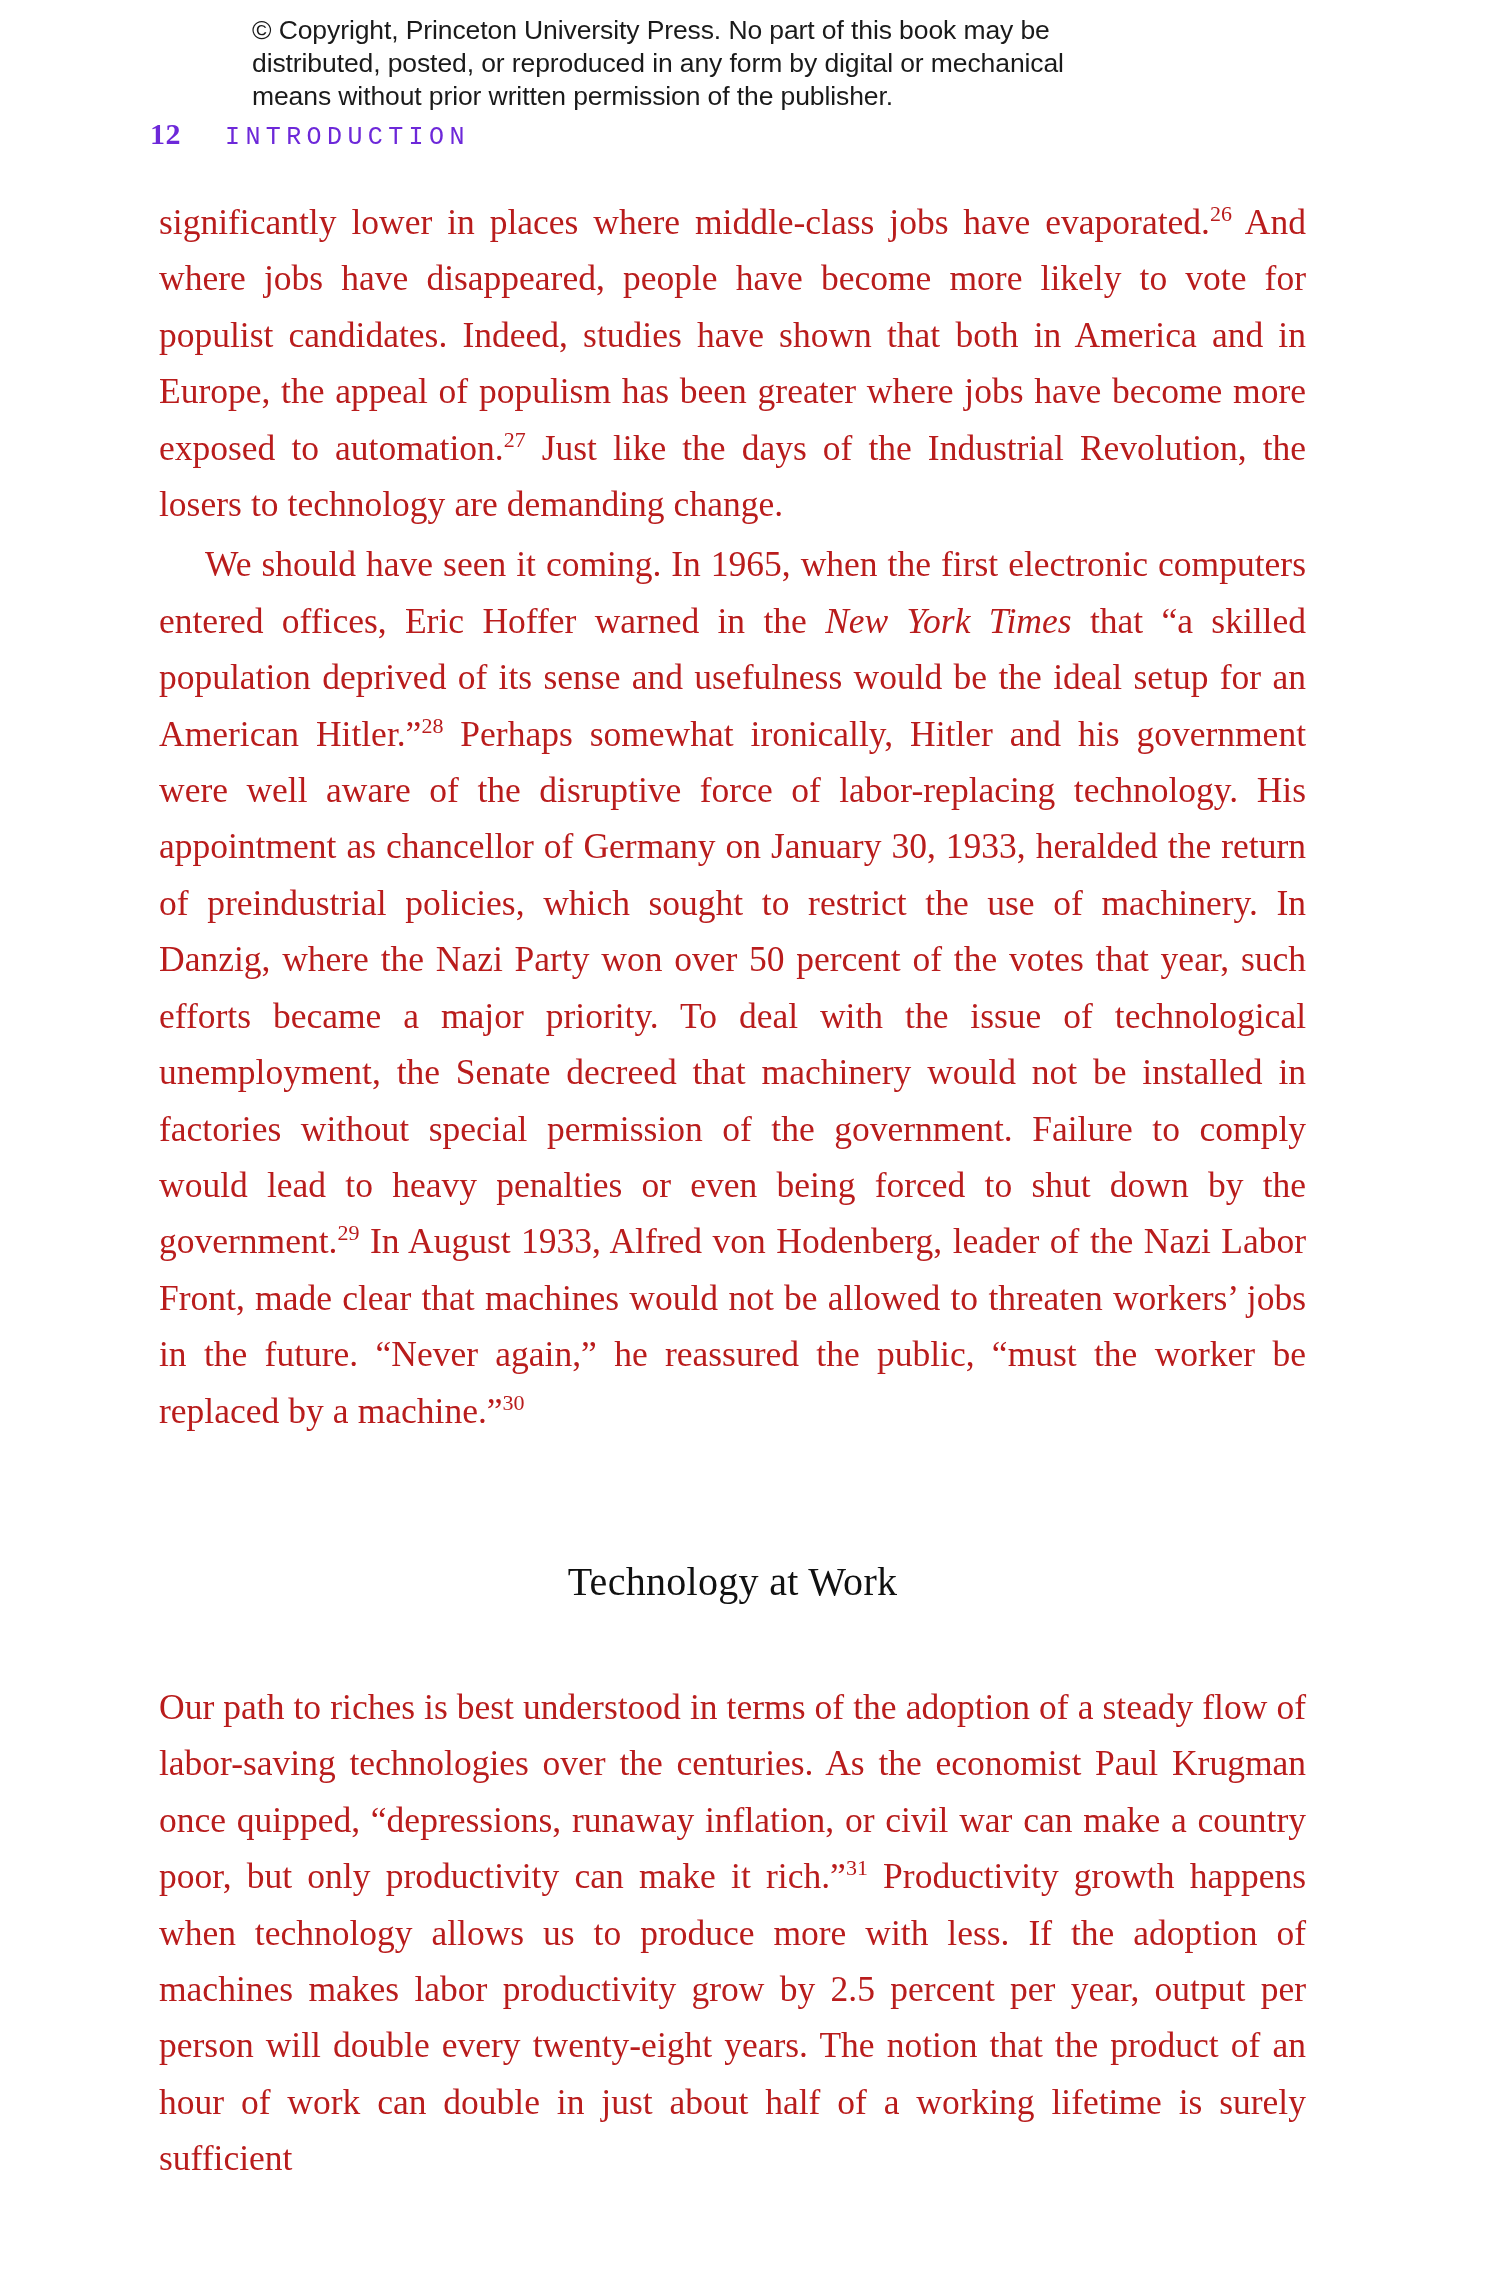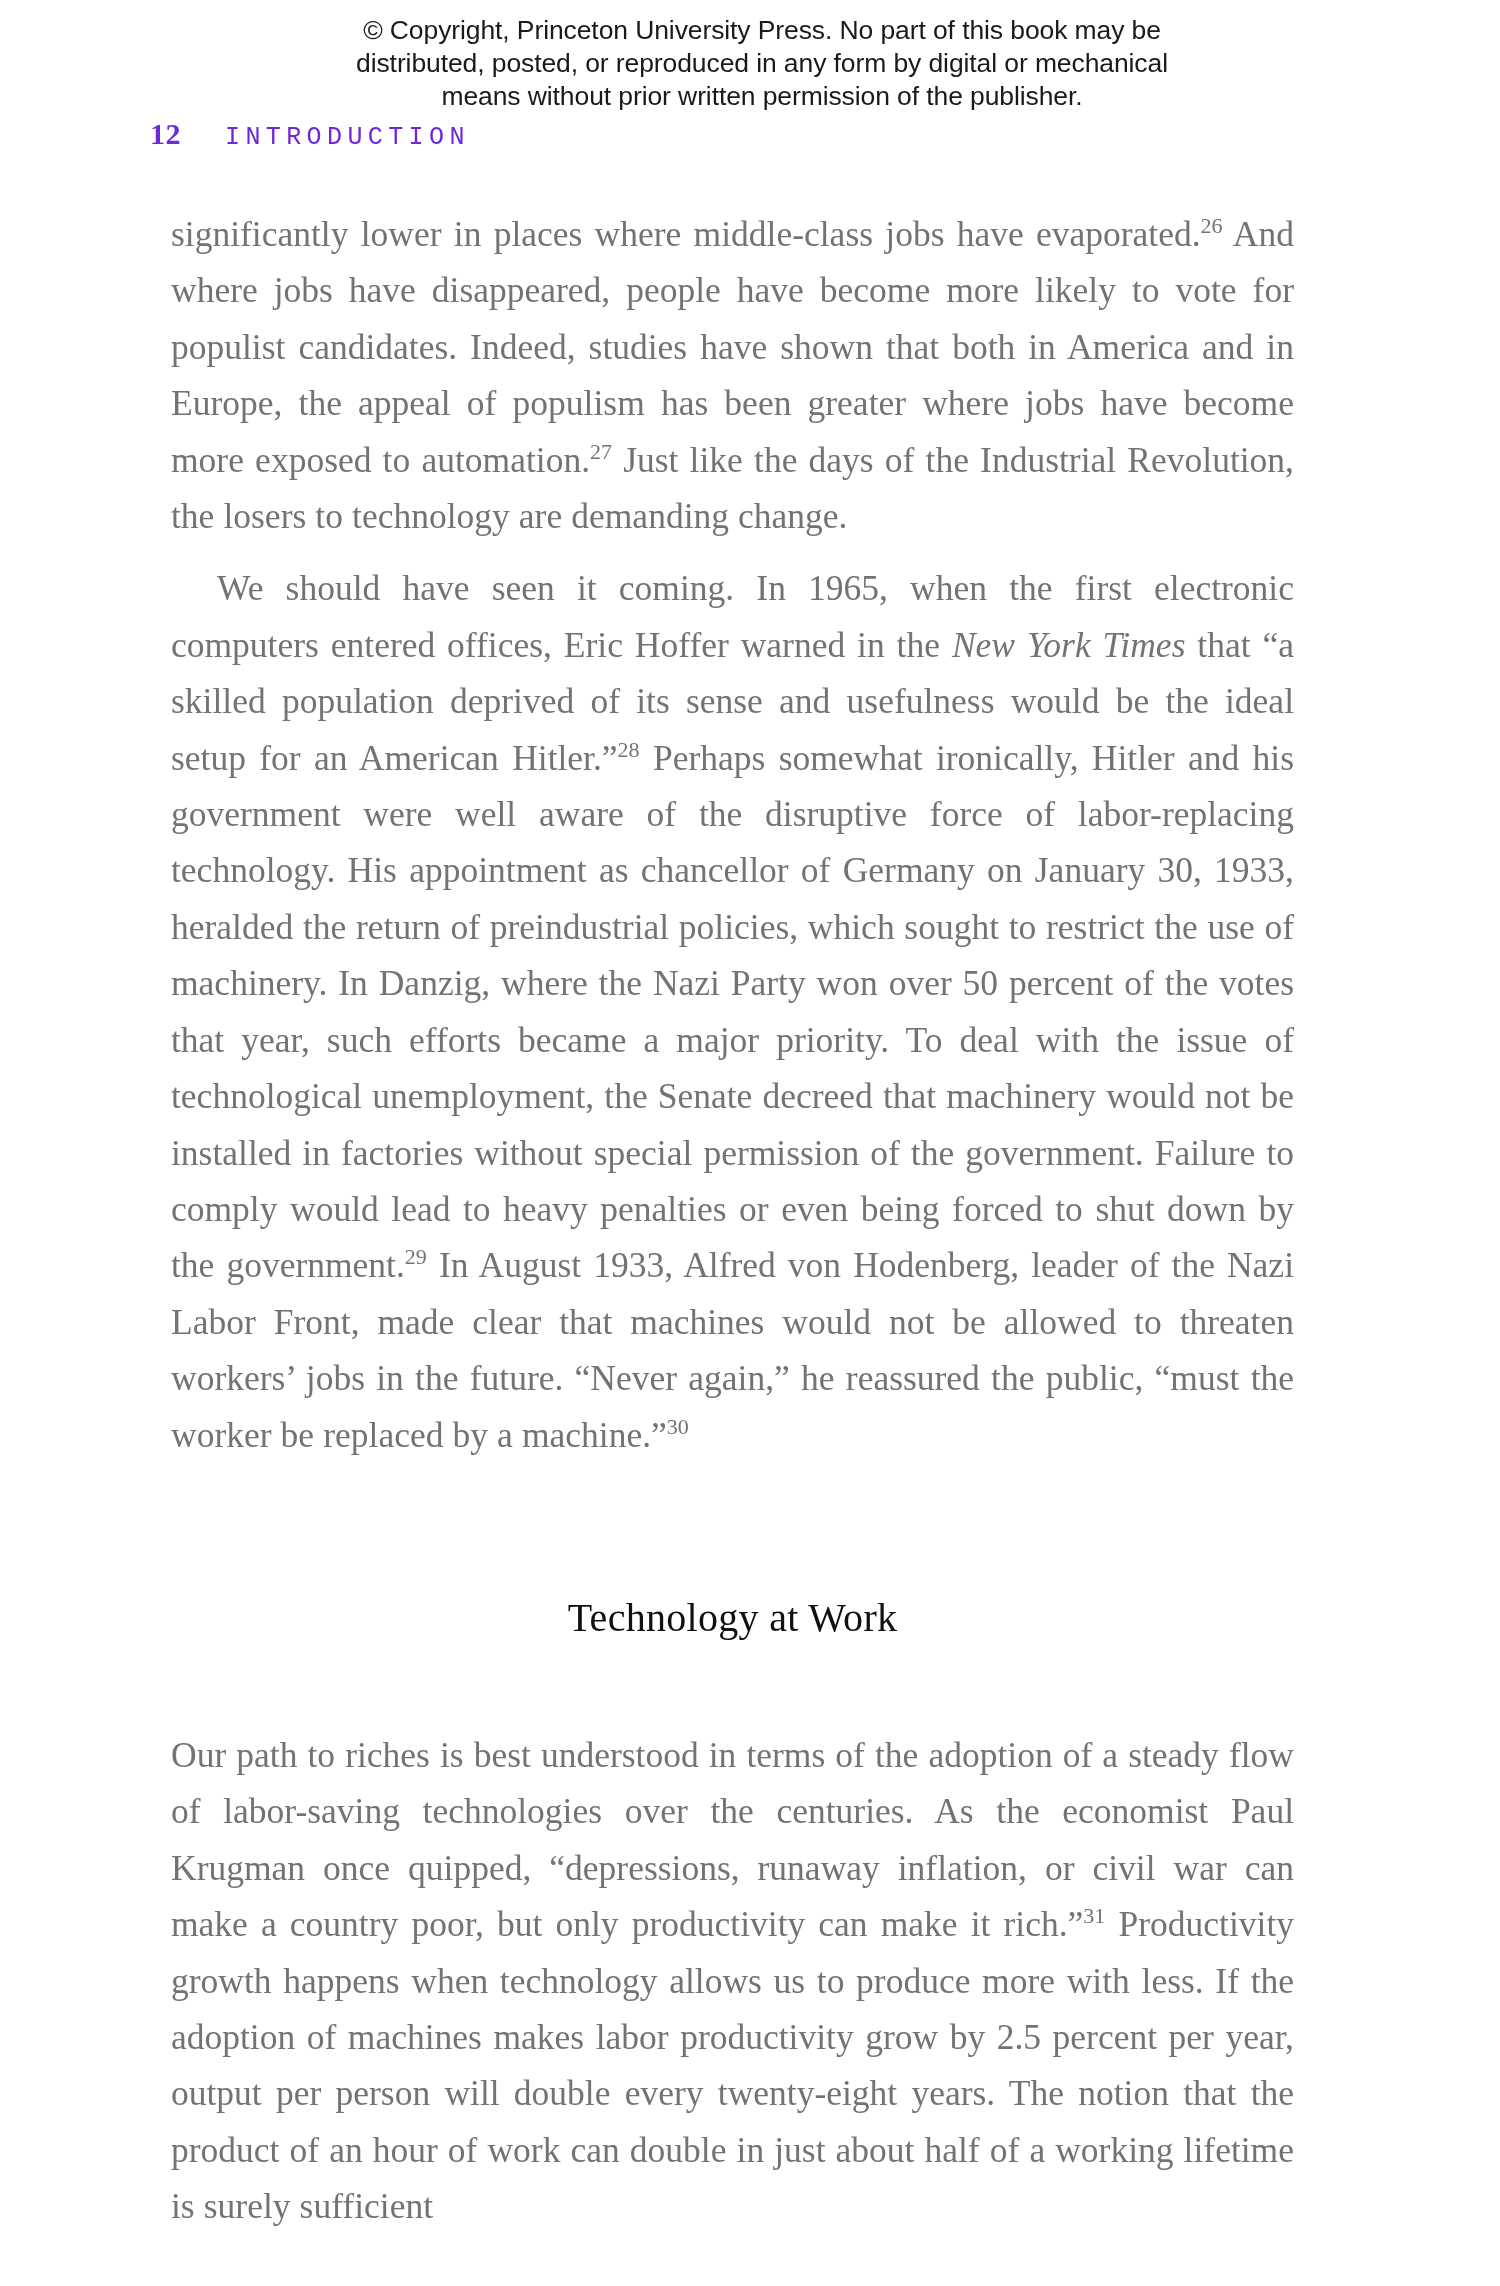--- a/index.html
+++ b/index.html
@@ -22,21 +22,20 @@
   .copyright-block {
     position: absolute;
     left: 252px;
     top: 14px;
     width: 1020px;
     font-family: "Liberation Sans", "DejaVu Sans", sans-serif;
     font-size: 26.5px;
     line-height: 33px;
     color: #1a1a1a;
     letter-spacing: -0.1px;
-    text-align: center;
   }
   .copyright-block div { white-space: nowrap; }
 
   
   .running-head {
     position: absolute;
     left: 150px;
     top: 117px;
     width: 1200px;
     display: flex;
@@ -58,26 +57,26 @@
   }
 
   
   .body-col {
     position: absolute;
     left: 155px;
     top: 190px;
     width: 1155px;
   }
   p.para {
-    margin: 16px;
+    margin: 4px;
     font-size: 35.5px;
     line-height: 56.4px;
     text-align: justify;
     text-justify: inter-word;
-    color: #737373;
+    color: #b91c1c;
     hyphens: none;
     word-spacing: 0.2px;
   }
   p.para.indent { text-indent: 46px; }
   sup {
     font-size: 0.62em;
     line-height: 0;
     vertical-align: super;
   }
   em { font-style: italic; }

